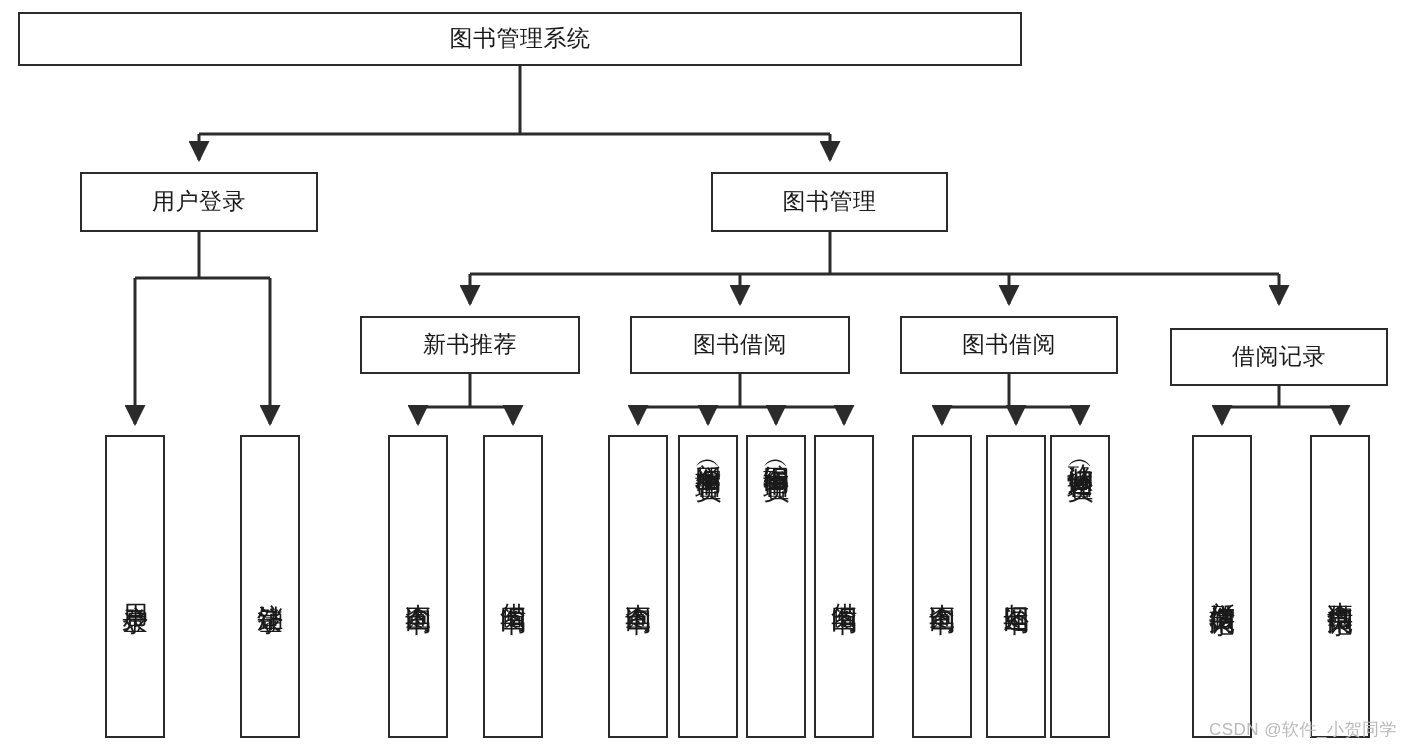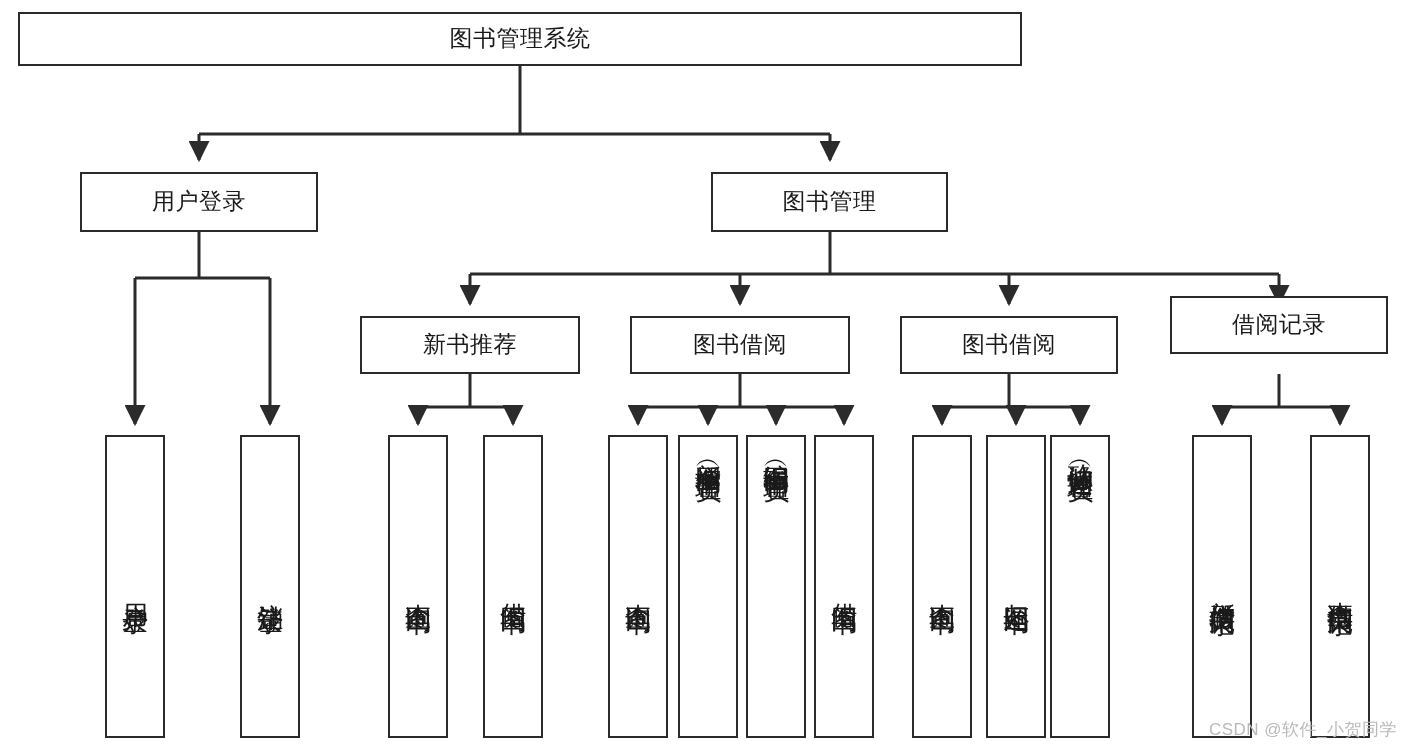--- a/index.html
+++ b/index.html
@@ -141,21 +141,21 @@
 
   <div class="node horiz" style="left: 360px; top: 316px; width: 220px; height: 58px;">
     <span class="label">新书推荐</span>
   </div>
   <div class="node horiz" style="left: 630px; top: 316px; width: 220px; height: 58px;">
     <span class="label">图书借阅</span>
   </div>
   <div class="node horiz" style="left: 900px; top: 316px; width: 218px; height: 58px;">
     <span class="label">图书借阅</span>
   </div>
-  <div class="node horiz" style="left: 1170px; top: 296px; width: 218px; height: 58px;">
+  <div class="node horiz" style="left: 1170px; top: 328px; width: 218px; height: 58px;">
     <span class="label">借阅记录</span>
   </div>
 
   <div class="node vert centered" style="left: 105px; top: 435px; width: 60px; height: 303px;">
     <span class="label">用户登录</span>
   </div>
   <div class="node vert centered" style="left: 240px; top: 435px; width: 60px; height: 303px;">
     <span class="label">注销登录</span>
   </div>
   <div class="node vert centered" style="left: 388px; top: 435px; width: 60px; height: 303px;">

